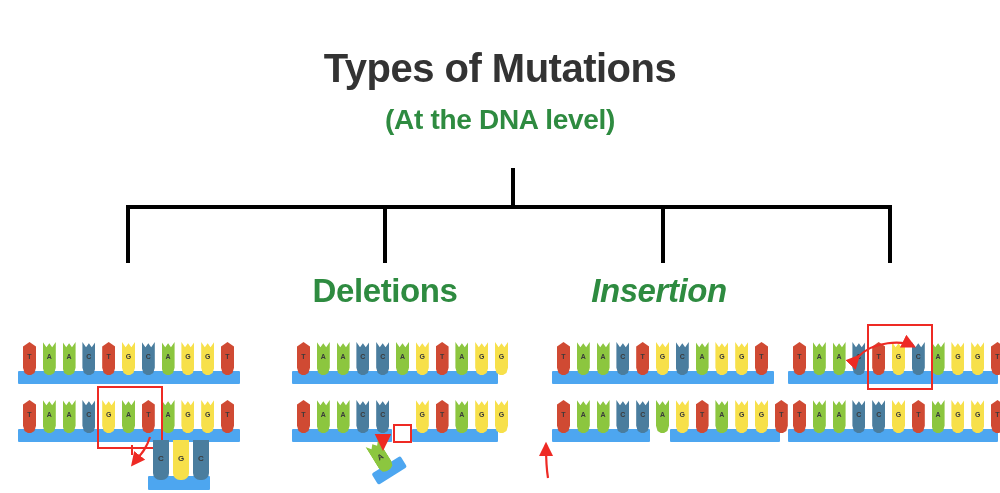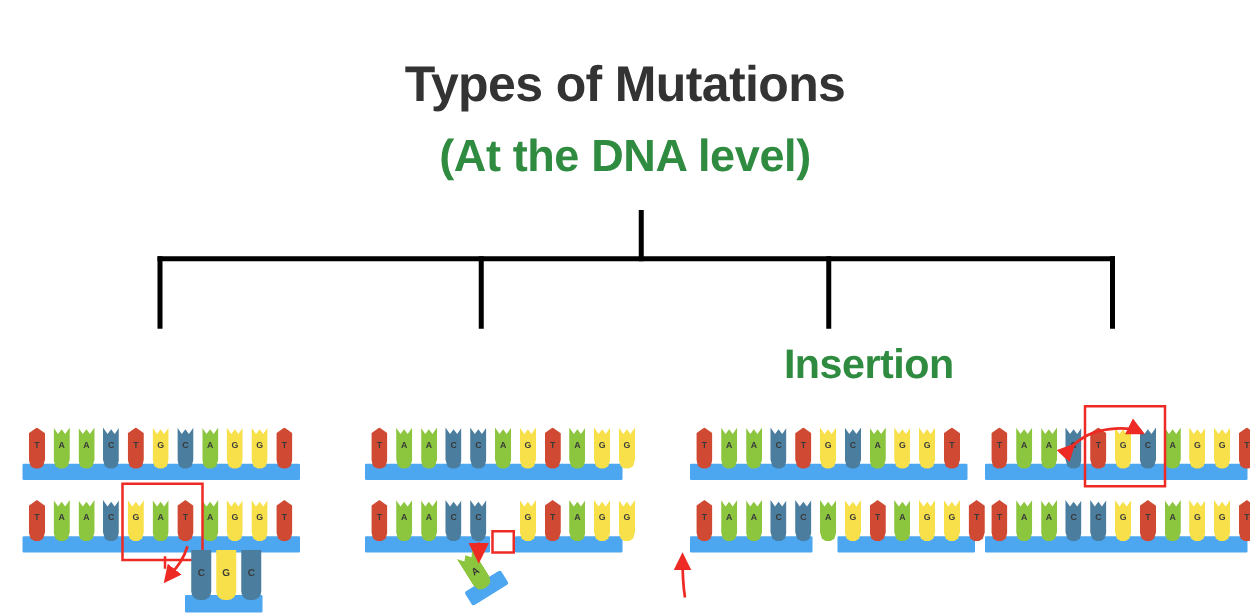--- a/index.html
+++ b/index.html
@@ -10,21 +10,21 @@
   }
   #stage{position:absolute;left:0;top:0;width:1000px;height:493px;}
 
   
   .title{
     position:absolute;left:0;top:46px;width:1000px;text-align:center;
     font-size:40px;font-weight:bold;color:#333333;letter-spacing:-0.5px;
   }
   .subtitle{
     position:absolute;left:0;top:104px;width:1000px;text-align:center;
-    font-size:36px;font-weight:bold;color:#2e8b40;letter-spacing:-0.3px;
+    font-size:28px;font-weight:bold;color:#2e8b40;letter-spacing:-0.3px;
   }
 
   
   .tree-line{position:absolute;background:#000000;}
 
   
   .cat-label{
     position:absolute;top:272px;text-align:center;
     font-size:33px;font-weight:bold;color:#2e8b40;
     white-space:nowrap;letter-spacing:-0.4px;
@@ -94,21 +94,22 @@
   <div class="title">Types of Mutations</div>
   <div class="subtitle">(At the DNA level)</div>
 
   <div class="tree-line" style="left:511px;top:168px;width:4px;height:41px;"></div>
   <div class="tree-line" style="left:126px;top:205px;width:766px;height:4px;"></div>
   <div class="tree-line" style="left:126px;top:205px;width:4px;height:58px;"></div>
   <div class="tree-line" style="left:383px;top:205px;width:4px;height:58px;"></div>
   <div class="tree-line" style="left:661px;top:205px;width:4px;height:58px;"></div>
   <div class="tree-line" style="left:888px;top:205px;width:4px;height:58px;"></div>
 
-  <div class="cat-label" style="left:580px;width:230px;">Insertion</div>
+  <div class="cat-label" style="left:268px;width:234px;">Deletions</div>
+  <div class="cat-label" style="left:544px;width:230px;font-style:italic;">Insertion</div>
 
   <div id="strand-layer">
       <div class="strand" style="left: 18px; top: 338px; width: 222px;">
         <div class="backbone" style="width: 222px;"></div>
         <div class="base point c-red" style="left: 5px;">
           <span class="ltr">T</span>
         </div>
         <div class="base notch c-green" style="left: 24.8px;">
           <span class="ltr">A</span>
         </div>

